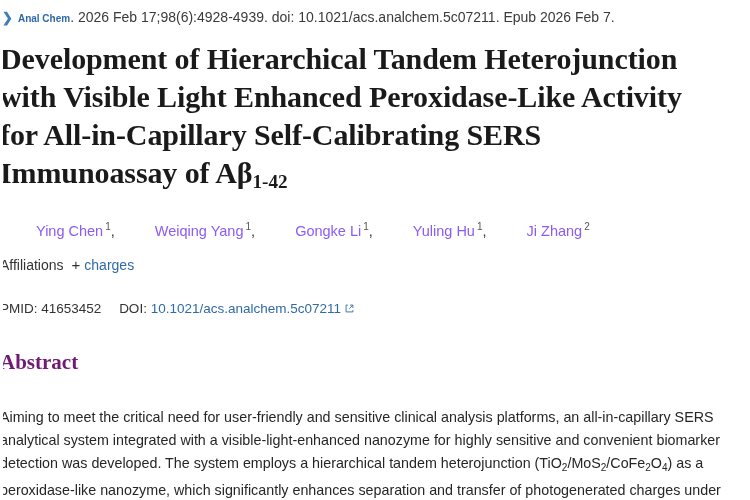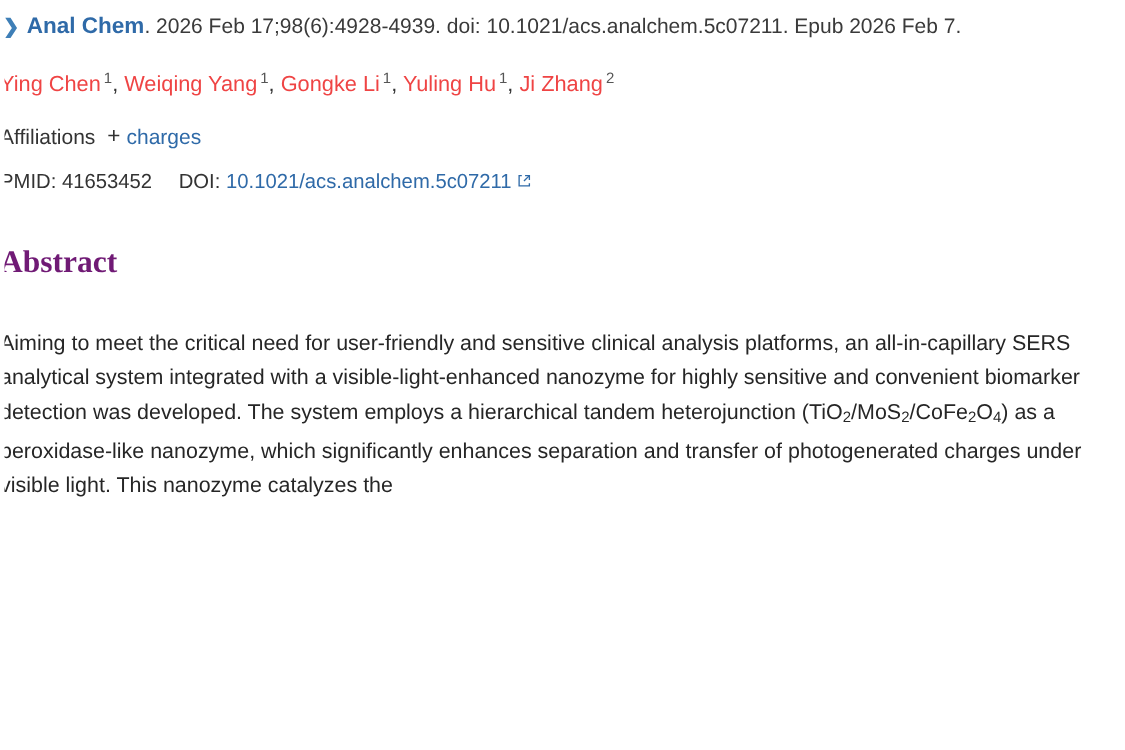--- a/index.html
+++ b/index.html
@@ -49,21 +49,21 @@
     color: #3e7fb7;
     font-size: 13px;
     margin-right: 5px;
     line-height: 18px;
     transform: translateY(0px);
     font-weight: bold;
   }
   .journal {
     color: #2f6aa8;
     font-weight: 600;
-    font-size: 15px;
+    font-size: 10px;
   }
   .cit-rest {
     color: #3a3a3a;
     font-size: 14px;
   }
 
   
   h1.title {
     font-family: "Liberation Serif", serif;
     font-weight: bold;
@@ -80,22 +80,23 @@
   }
 
   
   .authors {
     margin-top: 16px;
     font-size: 14.5px;
     line-height: 20px;
     color: #2f6aa8;
   }
   .author {
-    color: #ef4444;
+    color: #8b5cf6;
     cursor: pointer;
+    padding-left: 36px;
   }
   .sup {
     font-size: 10px;
     vertical-align: super;
     color: #555;
     margin-left: 2px;
   }
   .comma { color: #333; }
 
   
@@ -117,21 +118,21 @@
     gap: 4px;
   }
   .plus {
     color: #333;
     font-size: 15px;
     line-height: 14px;
   }
 
   
   .ids {
-    margin-top: 14px;
+    margin-top: 28px;
     font-size: 13.5px;
     color: #333;
   }
   .pmid { color: #333; margin-right: 14px; }
   .doi-link {
     color: #2f6aa8;
     text-decoration: none;
     cursor: pointer;
   }
   .ext-icon {
@@ -170,20 +171,26 @@
 <div class="page">
   <div class="left-rule"></div>
   <div class="content">
 
     <div class="cit-line">
       <span class="chev">❯</span>
       <span class="journal">Anal Chem</span>
         <span class="cit-rest">. 2026 Feb 17;98(6):4928-4939. doi: 10.1021/acs.analchem.5c07211. Epub 2026 Feb 7.</span>
     </div>
 
+    <h1 class="title">
+      <span style="display: block;">Development of Hierarchical Tandem Heterojunction</span>
+      <span style="display: block;">with Visible Light Enhanced Peroxidase-Like Activity</span>
+      <span style="display: block;">for All-in-Capillary Self-Calibrating SERS</span>
+      <span style="display: block;"><span style="display: inline;">Immunoassay of Aβ</span><span class="sub" style="display: inline;">1-42</span></span>
+    </h1>
 
     <div class="authors">
       <span class="author">Ying Chen</span><span class="sup">1</span><span class="comma">, </span><span class="author">Weiqing Yang</span><span class="sup">1</span><span class="comma">, </span><span class="author">Gongke Li</span><span class="sup">1</span><span class="comma">, </span><span class="author">Yuling Hu</span><span class="sup">1</span><span class="comma">, </span><span class="author">Ji Zhang</span><span class="sup">2</span>
     </div>
 
     <div class="affil-row">
       <span class="affil-label">Affiliations</span>
       <span class="expand-btn">
         <span class="plus">+</span>
         <span>charges</span>

